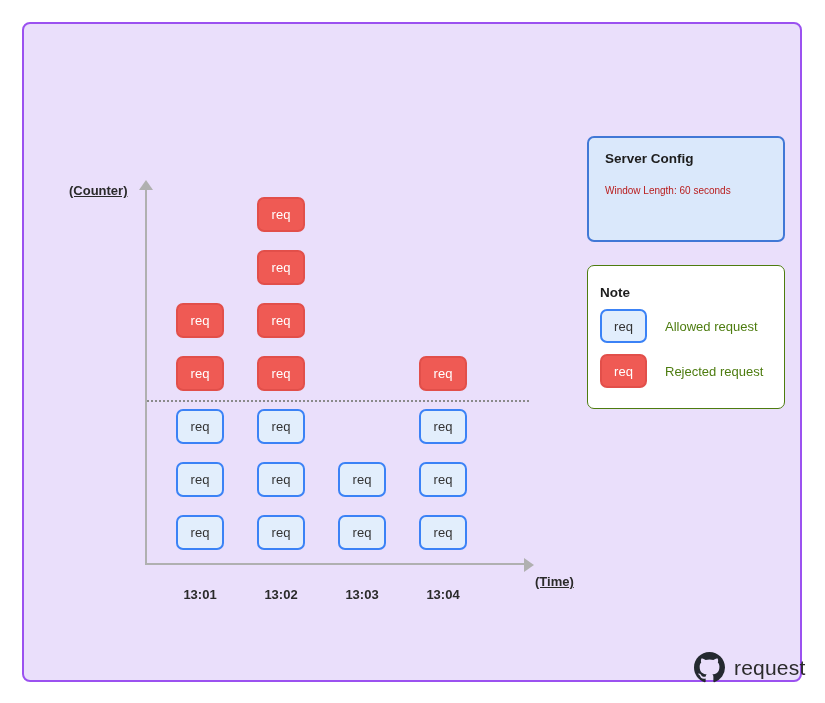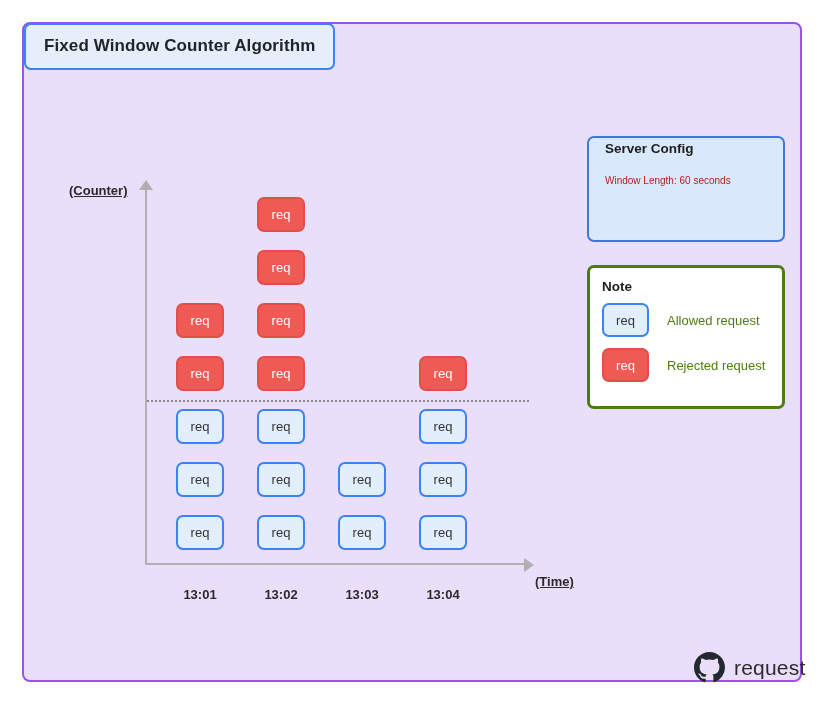--- a/index.html
+++ b/index.html
@@ -157,43 +157,43 @@
     box-sizing: border-box;
     border-radius: 7px;
   }
   .panel-config {
     left: 563px;
     top: 112px;
     width: 198px;
     height: 106px;
     background: #dae8fb;
     border: 2px solid #4178d6;
-    padding: 3px 16px 0 16px;
+    padding: 13px 16px 0 16px;
   }
   .panel-title {
     font-size: 13.5px;
     font-weight: bold;
     color: #1d1d1d;
     margin-bottom: 18px;
   }
   .config-line {
     font-size: 10px;
     color: #b91c1c;
     line-height: 1.42;
     white-space: nowrap;
   }
 
   .panel-note {
     left: 563px;
     top: 241px;
     width: 198px;
     height: 144px;
     background: #ffffff;
-    border: 3px solid #4d7c0f;
-    padding: 11px 0 0 12px;
+    border: 1px solid #4d7c0f;
+    padding: 19px 0 0 12px;
   }
   .note-title {
     font-size: 13.5px;
     font-weight: bold;
     color: #1d1d1d;
     margin-bottom: 9px;
   }
   .legend-row {
     display: flex;
     align-items: center;
@@ -308,15 +308,14 @@
             0-.87.31-1.59.82-2.15-.08-.2-.36-1.02.08-2.12 0 0 .67-.21 2.2.82.64-.18 1.32-.27 2-.27.68 0 1.36.09 2
             .27 1.53-1.04 2.2-.82 2.2-.82.44 1.1.16 1.92.08 2.12.51.56.82 1.27.82 2.15 0 3.07-1.87 3.75-3.65
             3.95.29.25.54.73.54 1.48 0 1.07-.01 1.93-.01 2.2 0 .21.15.46.55.38A8.012 8.012 0 0 0 16 8c0-4.42-3.58-8-8-8z"></path>
         </svg>
       </span>
       <span class="watermark-name">request</span>
     </div>
 
   </div>
 
-  <div class="title-box">Fixed Window Counter Algorithm</div>
 
 </div>
 
 </body></html>

